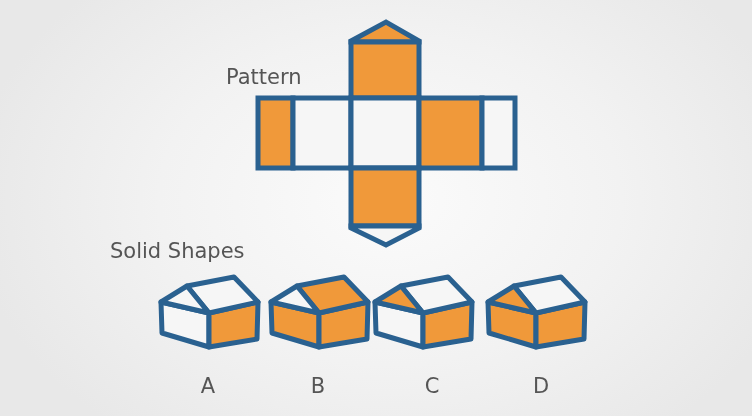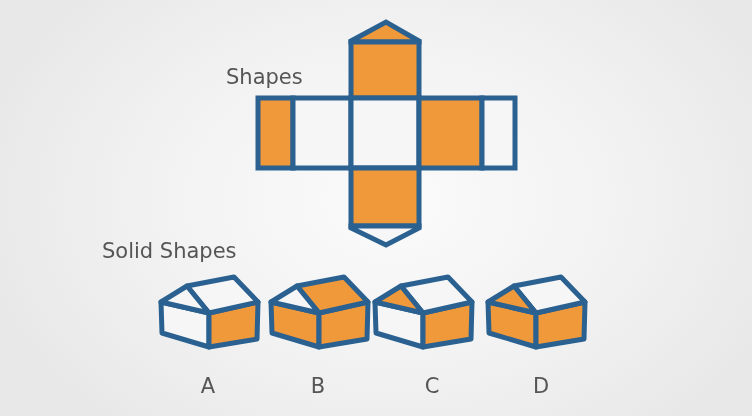--- a/index.html
+++ b/index.html
@@ -14,22 +14,22 @@
     }
     .choice {
       position: absolute; color: #555555; font-size: 21px; line-height: 1;
       width: 40px; text-align: center;
     }
     svg.canvas { position: absolute; left: 0; top: 0; }
   </style>
 </head>
 <body>
 
-<div class="label" style="left:226px; top:67px;">Shapes</div>
-<div class="label" style="left:102px; top:241px;">Solid Shapes</div>
+<div class="label" style="left:226px; top:67px;">Pattern</div>
+<div class="label" style="left:110px; top:241px;">Solid Shapes</div>
 
 <svg class="canvas" width="752" height="416" viewBox="0 0 752 416">
 
   <g id="pattern-net" stroke-linejoin="miter" stroke-width="5">
     <polygon class="net-face" points="351,41 386,22 419,41 419,42 351,42" fill="#f0993a" stroke="#2a6190"></polygon>
     <rect class="net-face" x="351" y="42" width="68" height="56" fill="#f0993a" stroke="#2a6190"></rect>
     <rect class="net-face" x="258" y="98" width="35" height="70" fill="#f0993a" stroke="#2a6190"></rect>
     <rect class="net-face" x="293" y="98" width="58" height="70" fill="#f6f6f6" stroke="#2a6190"></rect>
     <rect class="net-face" x="351" y="98" width="68" height="70" fill="#f6f6f6" stroke="#2a6190"></rect>
     <rect class="net-face" x="419" y="98" width="63" height="70" fill="#f0993a" stroke="#2a6190"></rect>

